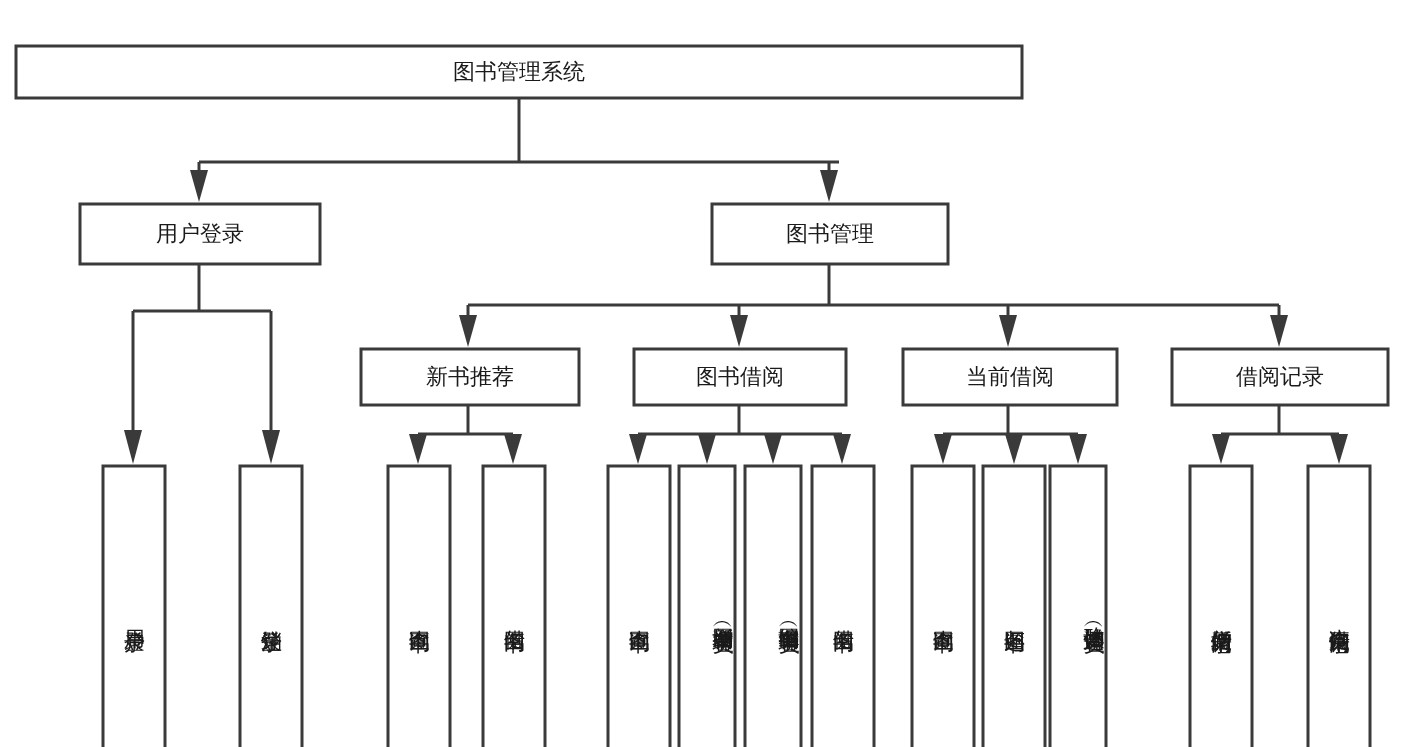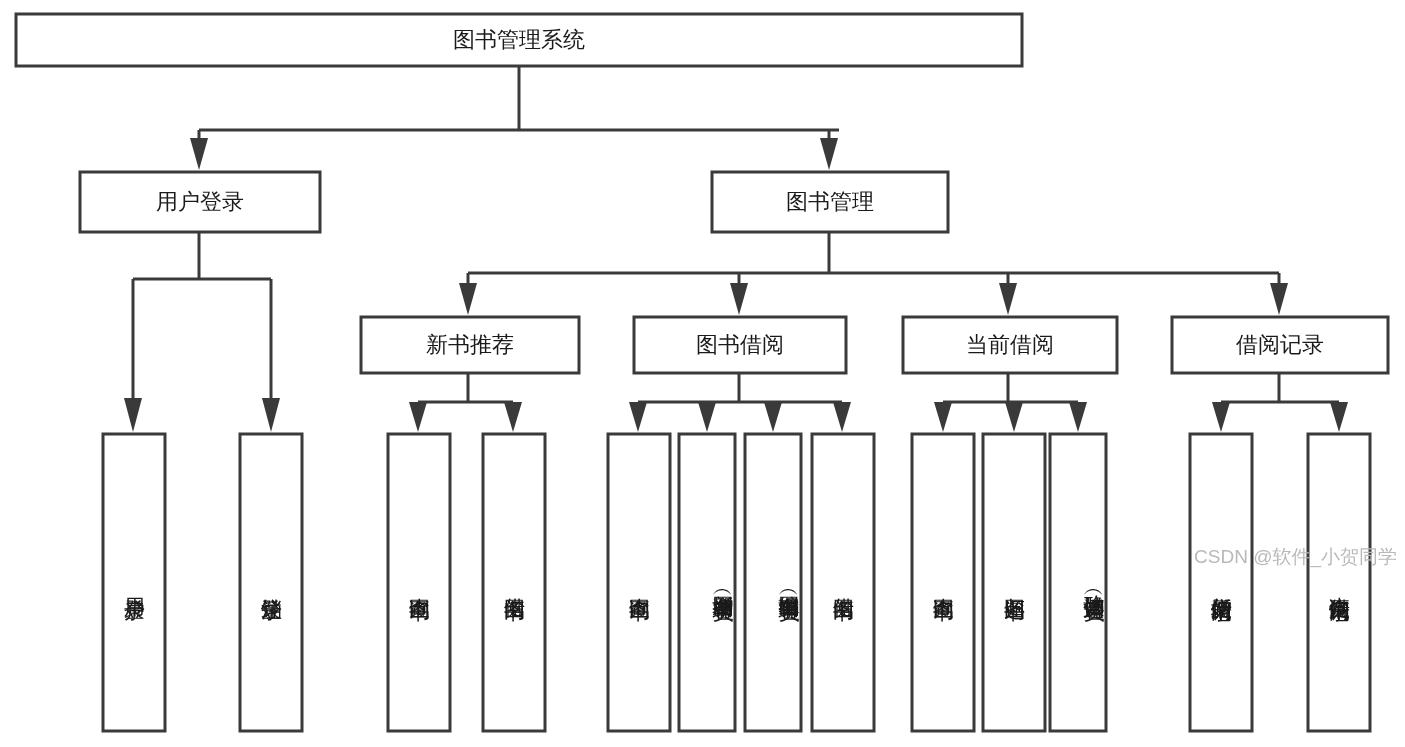--- a/index.html
+++ b/index.html
@@ -11,20 +11,21 @@
     width: 1405px;
     height: 747px;
     font-family: "Liberation Sans", "DejaVu Sans", sans-serif;
     overflow: hidden;
     position: relative;
   }
   #diagram-root {
     position: relative;
     width: 1405px;
     height: 576px;
+    margin-top: 32px;
   }
   svg.diagram-svg {
     position: absolute;
     top: 0;
     left: 0;
     width: 1405px;
     height: 747px;
   }
   .node-box {
     fill: #ffffff;
@@ -201,14 +202,13 @@
   <div class="node-label-v" style="left:608px; top:434px; width:62px; height:297px; display:flex; align-items:center; justify-content:center;">查询图书</div>
   <div class="node-label-v" style="left:679px; top:440px; width:56px; height:285px; display:flex; align-items:flex-start; justify-content:center;">新增图书（管理员）</div>
   <div class="node-label-v" style="left:745px; top:440px; width:56px; height:285px; display:flex; align-items:flex-start; justify-content:center;">编辑图书（管理员）</div>
   <div class="node-label-v" style="left:812px; top:434px; width:62px; height:297px; display:flex; align-items:center; justify-content:center;">借阅图书</div>
   <div class="node-label-v" style="left:912px; top:434px; width:62px; height:297px; display:flex; align-items:center; justify-content:center;">查询图书</div>
   <div class="node-label-v" style="left:983px; top:434px; width:62px; height:297px; display:flex; align-items:center; justify-content:center;">归还图书</div>
   <div class="node-label-v" style="left:1050px; top:440px; width:56px; height:285px; display:flex; align-items:flex-start; justify-content:center;">确认归还（管理员）</div>
   <div class="node-label-v" style="left:1190px; top:434px; width:62px; height:297px; display:flex; align-items:center; justify-content:center;">新增借阅记录</div>
   <div class="node-label-v" style="left:1308px; top:434px; width:62px; height:297px; display:flex; align-items:center; justify-content:center;">查询借阅记录</div>
 
-  <div class="watermark">CSDN @软件_小贺同学</div>
 </div>
 
 </body></html>

